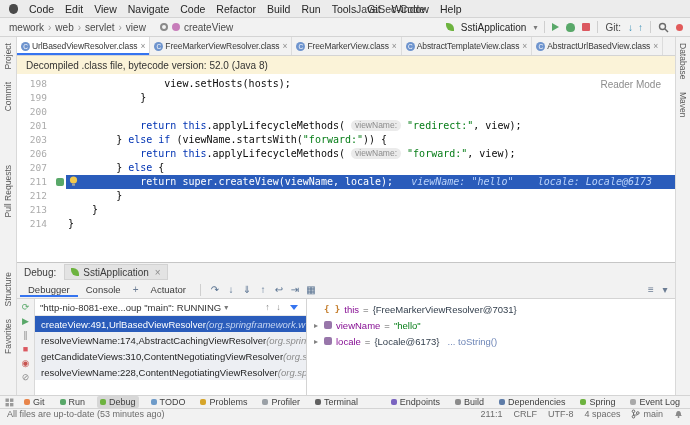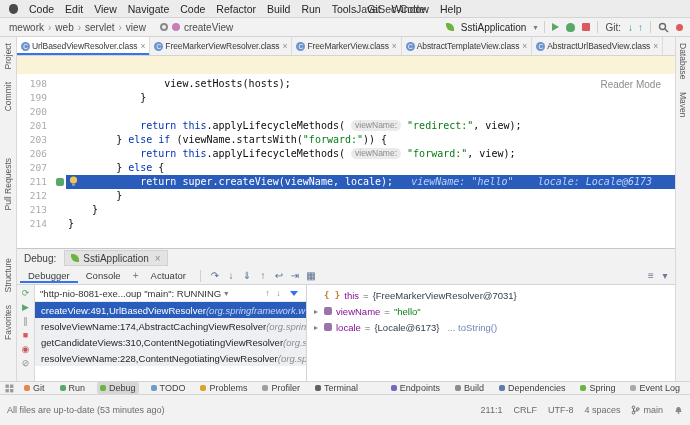--- a/index.html
+++ b/index.html
@@ -108,21 +108,21 @@
 .vextra{color:#6E86B7;margin-left:4px}
 
 
 .twbar{height:13px;flex:none;background:#F2F2F2;border-top:1px solid #D4D4D4;display:flex;align-items:center;padding:0 5px;font-size:9px;color:#3f3f3f}
 .gridico{margin-right:7px;display:flex}
 #tw-left,#tw-right{display:flex;align-items:center;gap:9px}
 #tw-right{margin-left:auto;padding-right:2px}
 .twitem{display:flex;align-items:center;gap:3px;height:12px;padding:0 3px;border-radius:2px;white-space:nowrap}
 .twitem.active{background:#D7D7D7}
 .twico{width:6px;height:6px;border-radius:2px;flex:none}
-.statusbar{height:31px;flex:none;background:#F2F2F2;border-top:1px solid #D4D4D4;display:flex;align-items:center;padding:0 7px;font-size:9px;color:#6b6b6b}
+.statusbar{height:17px;flex:none;background:#F2F2F2;border-top:1px solid #D4D4D4;display:flex;align-items:flex-start;padding:0 7px;font-size:9px;color:#6b6b6b}
 .sright{margin-left:auto;display:flex;align-items:center;gap:11px}
 .branchwrap{display:flex;align-items:center;gap:3px}
 </style>
 </head>
 <body>
 
 <div class="app">
 
   <div class="menubar">
     <span class="apple-shape"></span>
@@ -215,20 +215,21 @@
             <span class="tclose">×</span>
           </div>
           <div class="etab">
             <span class="classicon">C</span>
             <span class="tlabel">AbstractUrlBasedView.class</span>
             <span class="tclose">×</span>
           </div>
         </div>
 
       <div class="banner">
+        <span>Decompiled .class file, bytecode version: 52.0 (Java 8)</span>
       </div>
 
       <div class="editor">
         <span class="reader">Reader Mode</span>
         <div id="code-lines">
             <div class="line">
               <span class="lnum">198</span>
               <span class="gico"></span>
               <span class="lbody">
                 <span class="codetxt"><span class="tok-p">                view.setHosts(hosts);</span></span>

